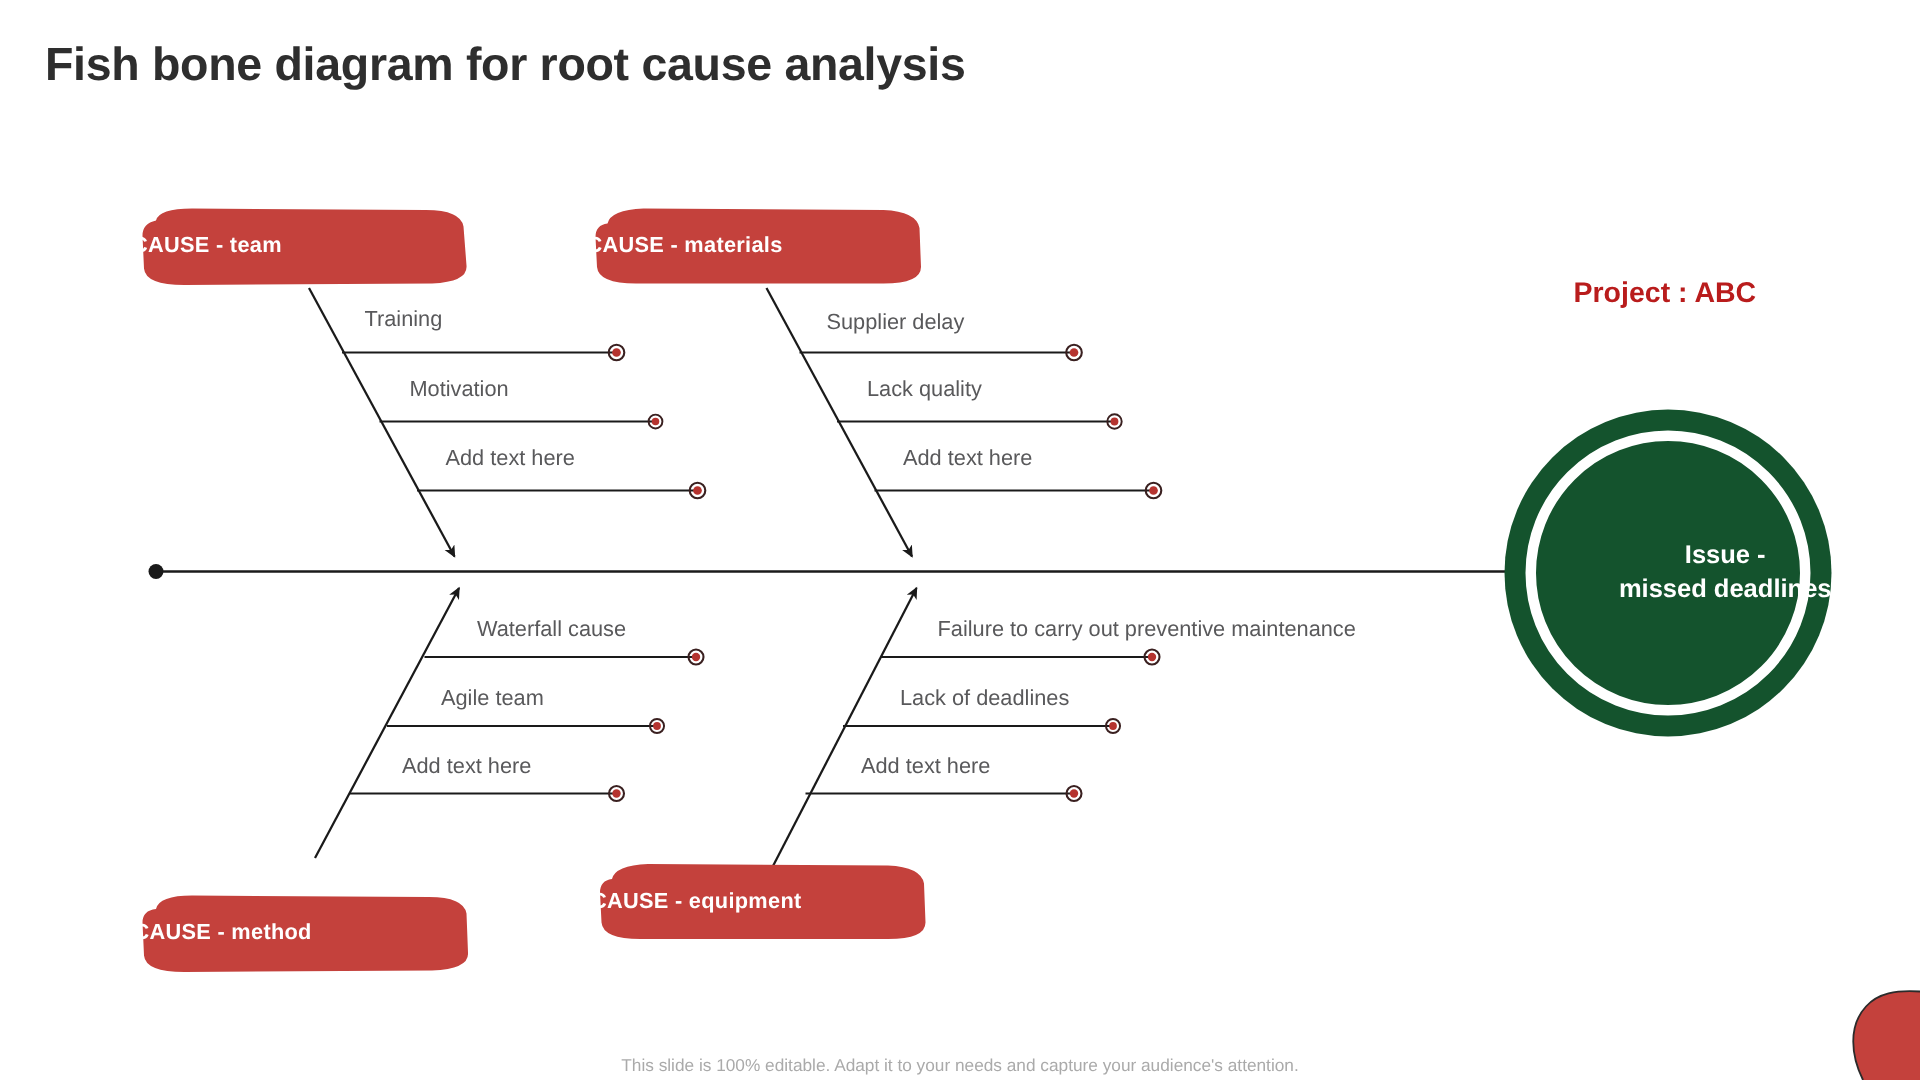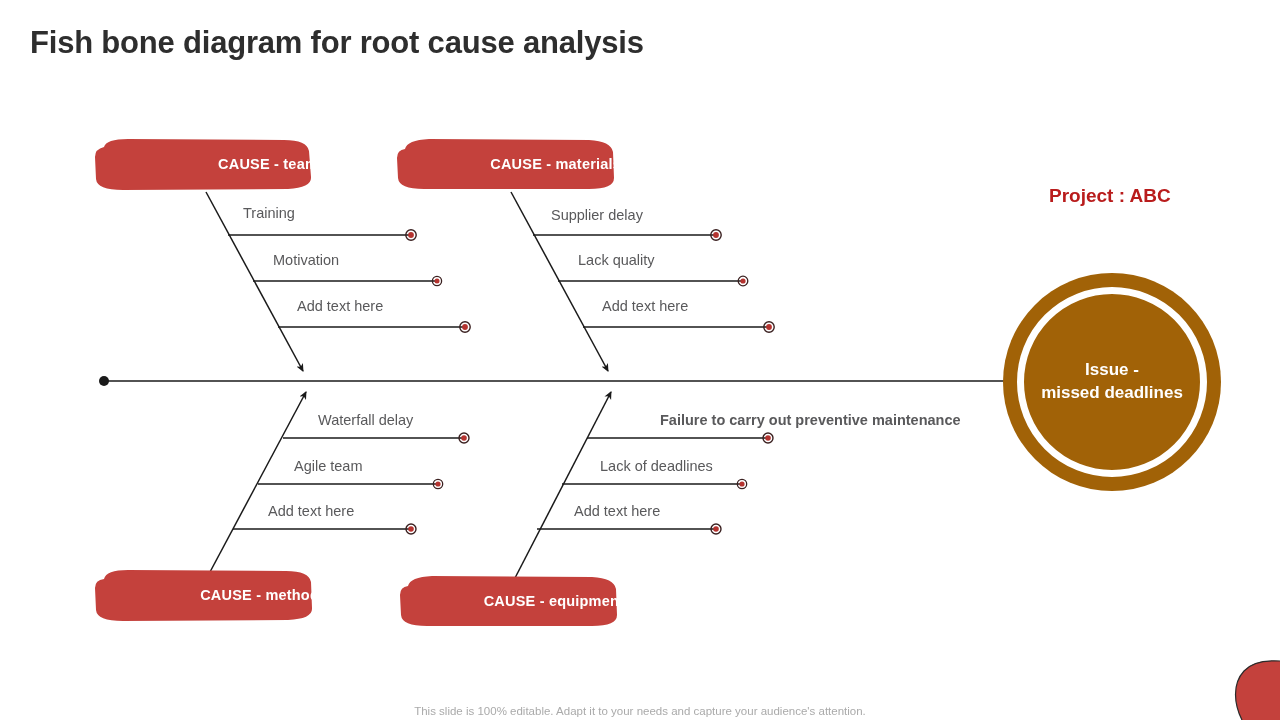--- a/index.html
+++ b/index.html
@@ -52,21 +52,21 @@
     top: 0;
     width: 1280px;
     height: 720px;
   }
 
   
   .cause-box {
     position: absolute;
     display: flex;
     align-items: center;
-    justify-content: flex-end;
+    justify-content: flex-start;
     color: #ffffff;
     font-size: 14.5px;
     font-weight: bold;
     letter-spacing: 0.2px;
     white-space: nowrap;
     box-sizing: border-box;
   }
   .cause-box .blob {
     position: absolute;
     inset: 0;
@@ -78,24 +78,24 @@
   }
 
   
   .issue-circle {
     position: absolute;
     left: 1003px;
     top: 273px;
     width: 218px;
     height: 218px;
     border-radius: 50%;
-    background: #a16207;
+    background: #14532d;
     display: flex;
     align-items: center;
-    justify-content: center;
+    justify-content: flex-end;
     box-sizing: border-box;
   }
   .issue-ring {
     position: absolute;
     left: 14px;
     top: 14px;
     right: 14px;
     bottom: 14px;
     border-radius: 50%;
     border: 7px solid #ffffff;
@@ -245,43 +245,43 @@
   </svg>
 
   <div class="branch-label" style="left:243px; top:205px;">Training</div>
   <div class="branch-label" style="left:273px; top:252px;">Motivation</div>
   <div class="branch-label" style="left:297px; top:298px;">Add text here</div>
 
   <div class="branch-label" style="left:551px; top:207px;">Supplier delay</div>
   <div class="branch-label" style="left:578px; top:252px;">Lack quality</div>
   <div class="branch-label" style="left:602px; top:298px;">Add text here</div>
 
-  <div class="branch-label" style="left:318px; top:412px;">Waterfall delay</div>
+  <div class="branch-label" style="left:318px; top:412px;">Waterfall cause</div>
   <div class="branch-label" style="left:294px; top:458px;">Agile team</div>
   <div class="branch-label" style="left:268px; top:503px;">Add text here</div>
 
-  <div class="branch-label" style="left:660px; top:412px;font-weight:bold;">Failure to carry out preventive maintenance</div>
+  <div class="branch-label" style="left:625px; top:412px;">Failure to carry out preventive maintenance</div>
   <div class="branch-label" style="left:600px; top:458px;">Lack of deadlines</div>
   <div class="branch-label" style="left:574px; top:503px;">Add text here</div>
 
   <div class="cause-box" style="left:88px; top:137px; width:230px; height:55px;">
     <svg class="blob" viewBox="0 0 230 55" preserveAspectRatio="none">
       <path d="M16,10 Q18,2 40,2 L196,3 Q219,3 221,14 L223,40 Q224,51 200,52 L35,53 Q9,53 8,42 L7,20 Q7,12 16,10 Z" fill="#c4413c"></path>
     </svg>
     <span class="blob-label">CAUSE - team</span>
   </div>
 
   <div class="cause-box" style="left:391px; top:137px; width:230px; height:55px;">
     <svg class="blob" viewBox="0 0 230 55" preserveAspectRatio="none">
       <path d="M14,12 Q16,3 38,2 L198,3 Q220,4 222,15 L223,41 Q223,52 198,52 L33,52 Q8,52 7,41 L6,21 Q6,13 14,12 Z" fill="#c4413c"></path>
     </svg>
     <span class="blob-label">CAUSE - materials</span>
   </div>
 
-  <div class="cause-box" style="left:89px; top:568px; width:230px; height:55px;">
+  <div class="cause-box" style="left:89px; top:595px; width:230px; height:55px;">
     <svg class="blob" viewBox="0 0 230 55" preserveAspectRatio="none">
       <path d="M15,11 Q17,2 39,2 L197,3 Q220,3 222,14 L223,40 Q224,51 199,52 L34,53 Q8,53 7,42 L6,20 Q6,12 15,11 Z" fill="#c4413c"></path>
     </svg>
     <span class="blob-label">CAUSE - method</span>
   </div>
 
   <div class="cause-box" style="left:394px; top:574px; width:230px; height:55px;">
     <svg class="blob" viewBox="0 0 230 55" preserveAspectRatio="none">
       <path d="M14,12 Q16,3 38,2 L198,3 Q220,4 222,15 L223,41 Q223,52 198,52 L33,52 Q8,52 7,41 L6,21 Q6,13 14,12 Z" fill="#c4413c"></path>
     </svg>

